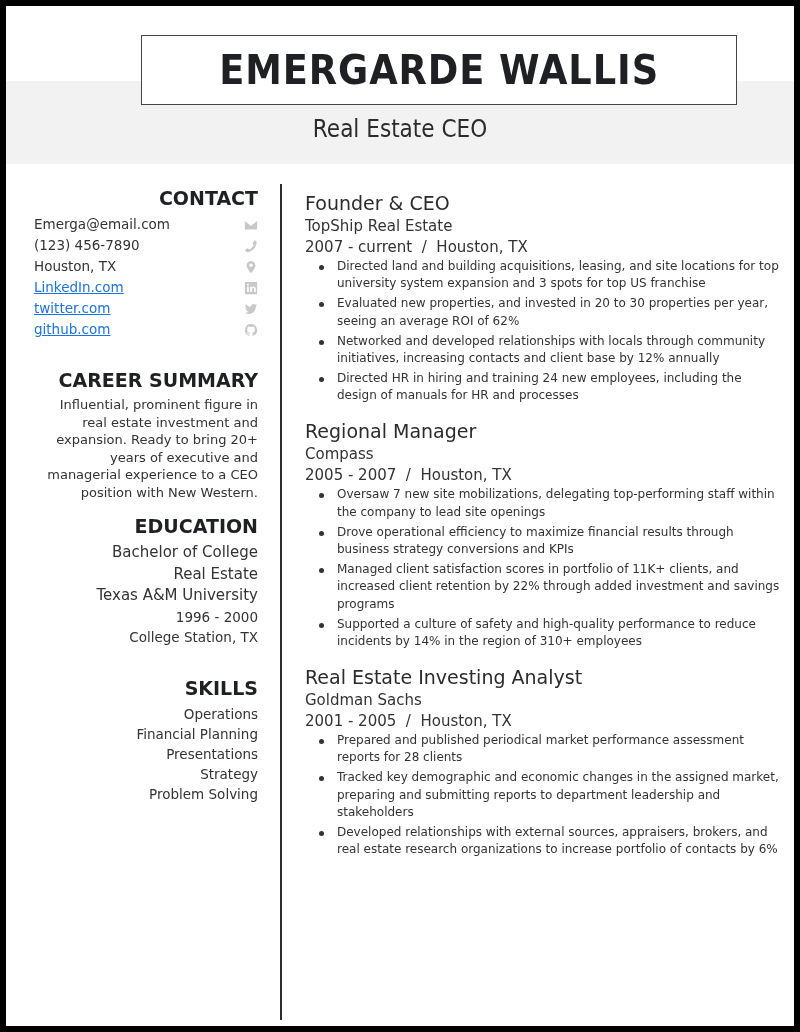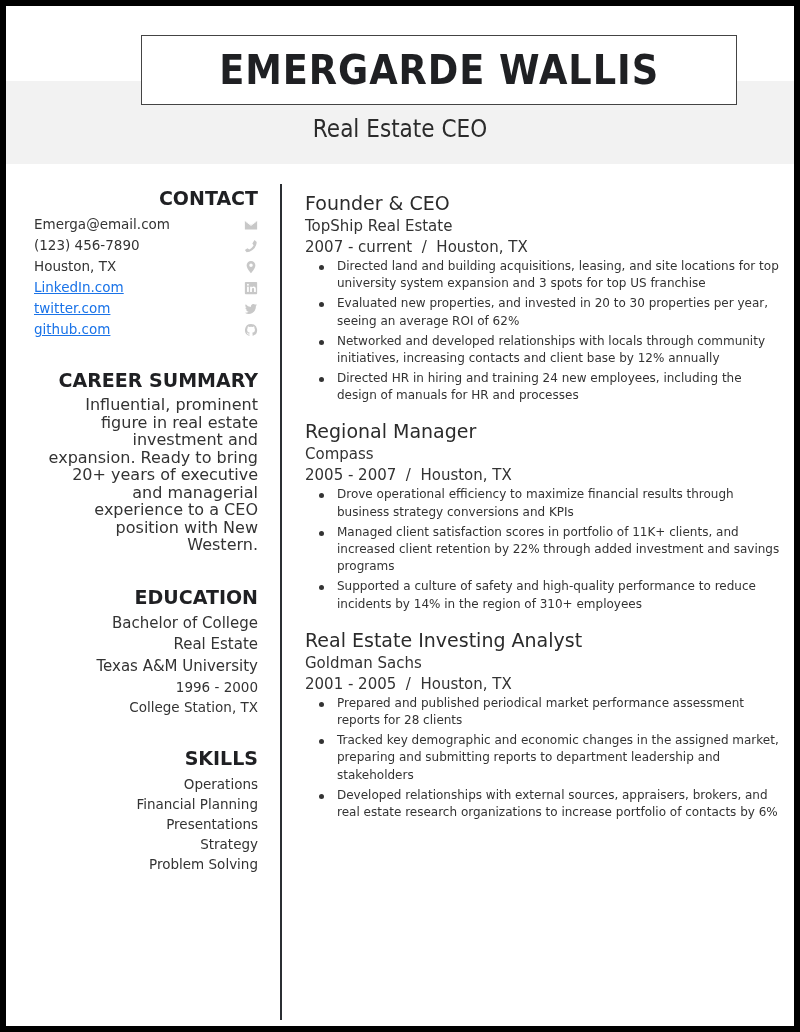--- a/index.html
+++ b/index.html
@@ -38,21 +38,21 @@
     color: #1f2023; letter-spacing: 0px; line-height: 24px;
   }
   .left .sec-h { transform-origin: right; }
   .contact-item {
     font-size: 13.5px; line-height: 21px; color: #333; display: flex; justify-content: space-between; align-items: center; padding-left: 28px;
   }
   .contact-item .txt { margin-right: 6px; }
   .contact-item a { color: #1a73e8; text-decoration: underline; }
   .ic { width: 14px; height: 14px; display: inline-flex; align-items: center; justify-content: center; }
   .ic svg { width: 14px; height: 14px; fill: #c8c8c8; }
-  .summary { font-size: 16px; line-height: 17.5px; color: #333; margin-top: 4px; padding-left: 36px; }
+  .summary { font-size: 13px; line-height: 17.5px; color: #333; margin-top: 4px; padding-left: 36px; }
   .edu-line { font-size: 15px; line-height: 21.5px; color: #333; }
   .edu-line.small { font-size: 13.5px; line-height: 20px; }
   .skill { font-size: 13.5px; line-height: 20px; color: #333; }
   .job-title { font-size: 19px; line-height: 26px; color: #2b2b2b; margin-top: 0px; }
   .company { font-size: 15px; line-height: 21px; color: #333; }
   .dates { font-size: 15px; line-height: 21px; color: #333; }
   ul.bullets { list-style: none; margin-left: 10px; }
   ul.bullets li {
     position: relative; padding-left: 22px; font-size: 12px; line-height: 17.3px; color: #333; margin-bottom: 2.7px;
   }
@@ -129,21 +129,21 @@
             </span>
         </div>
       </div>
     </div>
 
     <div style="margin-top:28px;">
       <div class="sec-h">CAREER SUMMARY</div>
       <div class="summary">Influential, prominent figure in real estate investment and expansion. Ready to bring 20+ years of executive and managerial experience to a CEO position with New Western.</div>
     </div>
 
-    <div style="margin-top:31px;">
+    <div style="margin-top:13px;">
       <div class="sec-h">EDUCATION</div>
       <div style="margin-top:4px;">
         <div class="edu-line">Bachelor of College</div>
         <div class="edu-line">Real Estate</div>
         <div class="edu-line">Texas A&amp;M University</div>
         <div class="edu-line small">1996 - 2000</div>
         <div class="edu-line small">College Station, TX</div>
       </div>
     </div>
 
@@ -171,20 +171,21 @@
         <li>Networked and developed relationships with locals through community initiatives, increasing contacts and client base by 12% annually</li>
         <li>Directed HR in hiring and training 24 new employees, including the design of manuals for HR and processes</li>
       </ul>
     </div>
 
     <div style="margin-top:14px;">
       <div class="job-title">Regional Manager</div>
       <div class="company">Compass</div>
       <div class="dates" style="white-space:pre;">2005 - 2007  /  Houston, TX</div>
       <ul class="bullets">
+        <li>Oversaw 7 new site mobilizations, delegating top-performing staff within the company to lead site openings</li>
         <li>Drove operational efficiency to maximize financial results through business strategy conversions and KPIs</li>
         <li>Managed client satisfaction scores in portfolio of 11K+ clients, and increased client retention by 22% through added investment and savings programs</li>
         <li>Supported a culture of safety and high-quality performance to reduce incidents by 14% in the region of 310+ employees</li>
       </ul>
     </div>
 
     <div style="margin-top:14px;">
       <div class="job-title">Real Estate Investing Analyst</div>
       <div class="company">Goldman Sachs</div>
       <div class="dates" style="white-space:pre;">2001 - 2005  /  Houston, TX</div>

